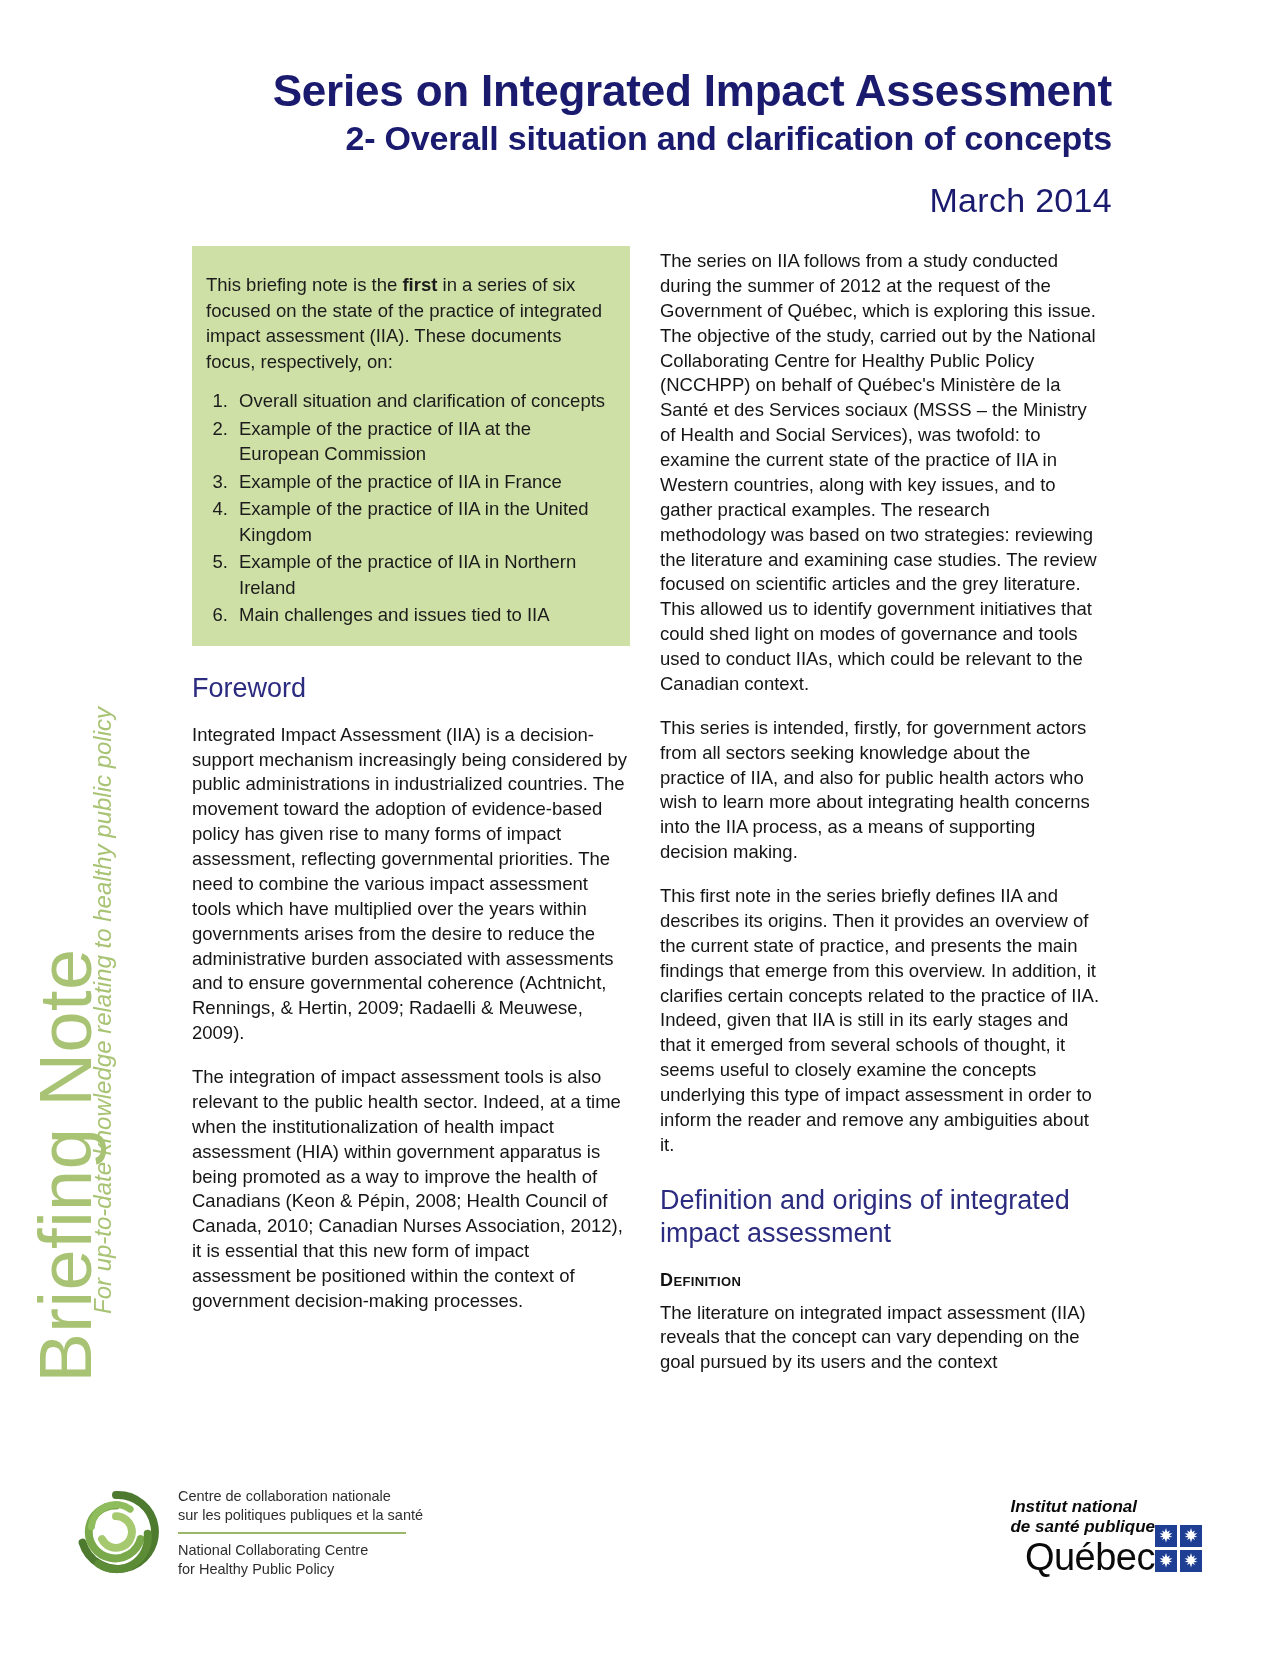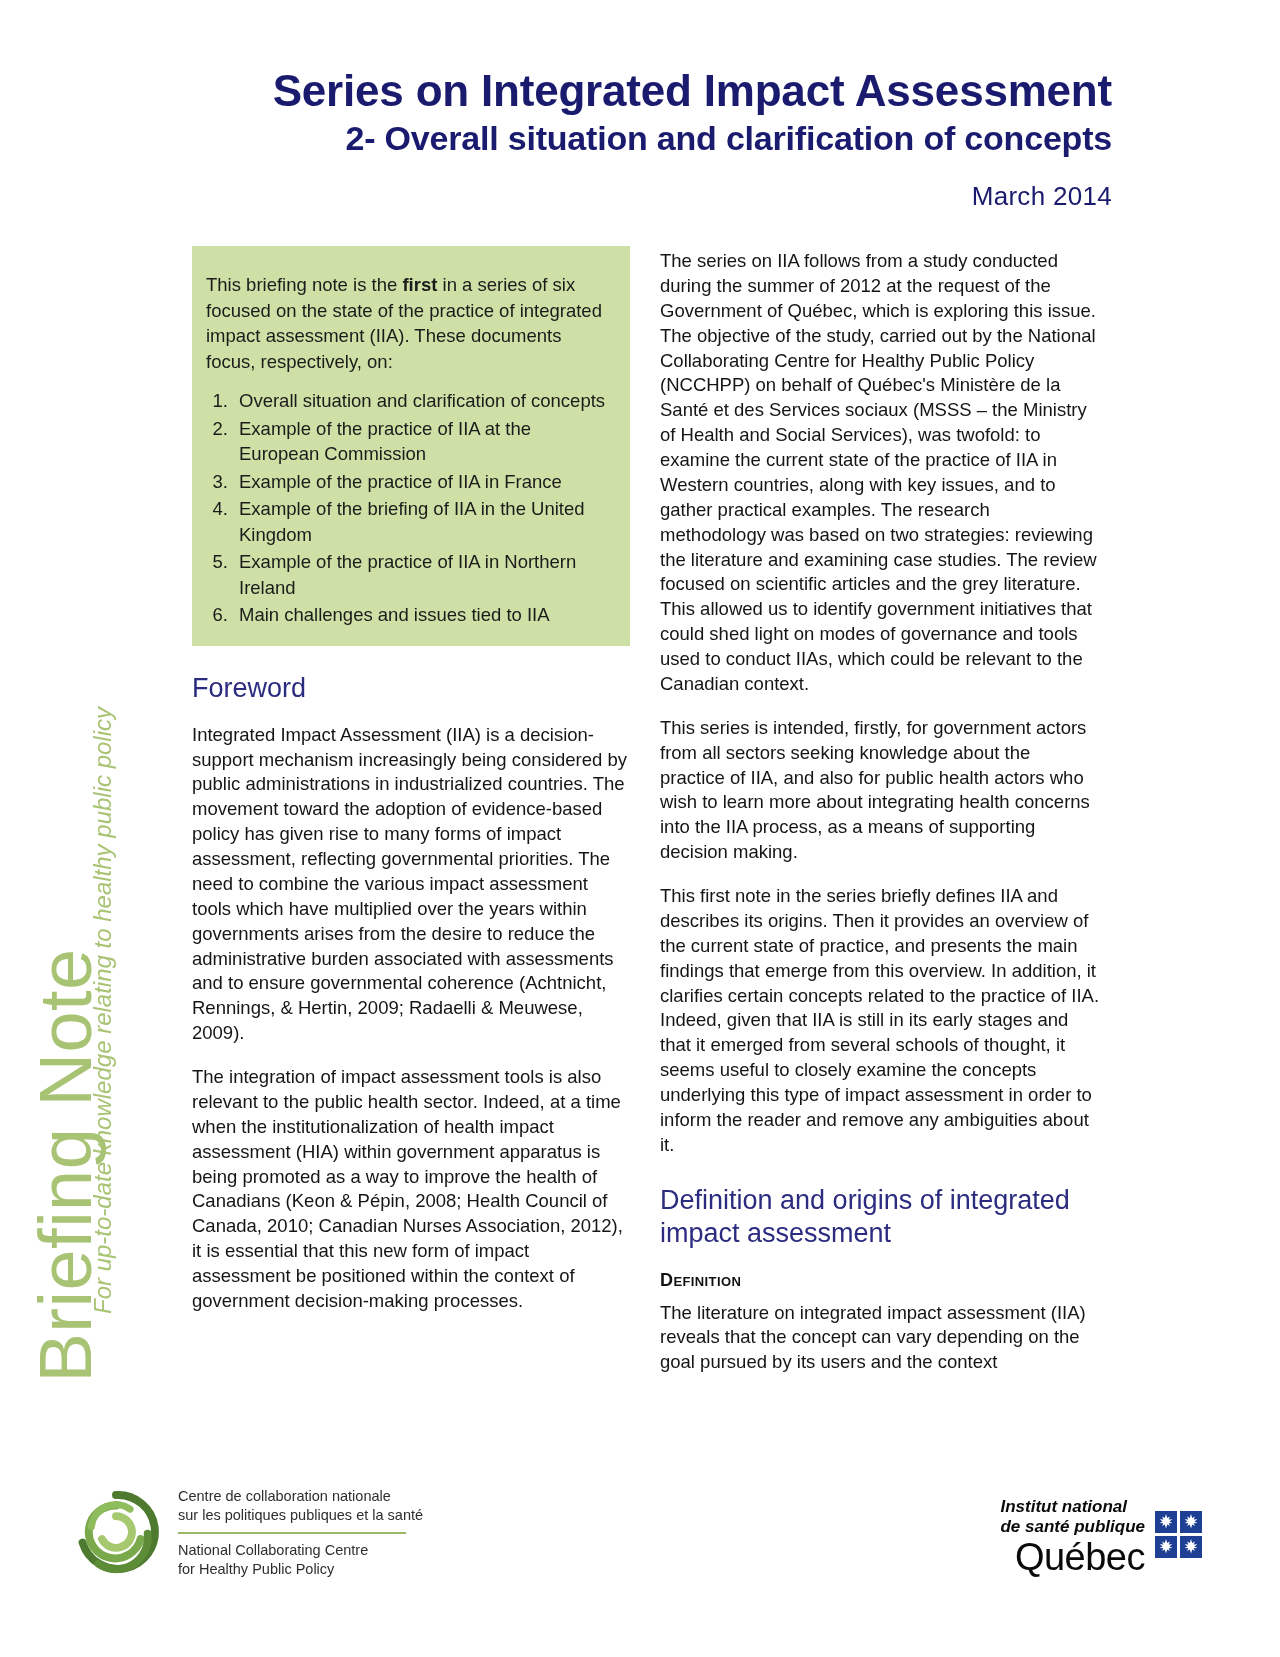--- a/index.html
+++ b/index.html
@@ -37,21 +37,21 @@
   }
   .doc-title-2 {
     font-size: 34px;
     font-weight: bold;
     color: #1a1a6e;
     letter-spacing: -0.2px;
     line-height: 1.22;
     margin: 0;
   }
   .doc-date {
-    font-size: 26px;
+    font-size: 34px;
     color: #1a1a6e;
     margin: 22px 0 0 0;
     letter-spacing: 0.3px;
   }
 
   
   .side-brand {
     position: absolute;
     left: 0;
     top: 0;
@@ -186,22 +186,21 @@
     line-height: 1.32;
     color: #2e2e2e;
     white-space: pre-line;
   }
 
   .logo-right {
     position: absolute;
     right: 78px;
     top: 22px;
     display: flex;
-    align-items: center;
-    gap: 10px;
+    align-items: flex-end;
   }
   .inspq-stack { text-align: right; }
   .inspq-name {
     font-size: 17px;
     font-weight: bold;
     font-style: italic;
     line-height: 1.18;
     color: #0a0a0a;
     white-space: pre-line;
     text-align: left;
@@ -244,21 +243,21 @@
   </div>
 
   <div class="col-left">
 
     <div class="callout">
       <p><span>This briefing note is the </span><strong>first</strong><span> in a series of six focused on the state of the practice of integrated impact assessment (IIA). These documents focus, respectively, on:</span></p>
       <ol>
         <li class="bold-item">Overall situation and clarification of concepts</li>
         <li>Example of the practice of IIA at the European Commission</li>
         <li>Example of the practice of IIA in France</li>
-        <li>Example of the briefing of IIA in the United Kingdom</li>
+        <li>Example of the practice of IIA in the United Kingdom</li>
         <li>Example of the practice of IIA in Northern Ireland</li>
         <li>Main challenges and issues tied to IIA</li>
       </ol>
     </div>
 
     <h2 class="section-head">Foreword</h2>
     <p class="body">Integrated Impact Assessment (IIA) is a decision-support mechanism increasingly being considered by public administrations in industrialized countries. The movement toward the adoption of evidence-based policy has given rise to many forms of impact assessment, reflecting governmental priorities. The need to combine the various impact assessment tools which have multiplied over the years within governments arises from the desire to reduce the administrative burden associated with assessments and to ensure governmental coherence (Achtnicht, Rennings, &amp; Hertin, 2009; Radaelli &amp; Meuwese, 2009).</p>
     <p class="body">The integration of impact assessment tools is also relevant to the public health sector. Indeed, at a time when the institutionalization of health impact assessment (HIA) within government apparatus is being promoted as a way to improve the health of Canadians (Keon &amp; Pépin, 2008; Health Council of Canada, 2010; Canadian Nurses Association, 2012), it is essential that this new form of impact assessment be positioned within the context of government decision-making processes.</p>
   </div>
 

